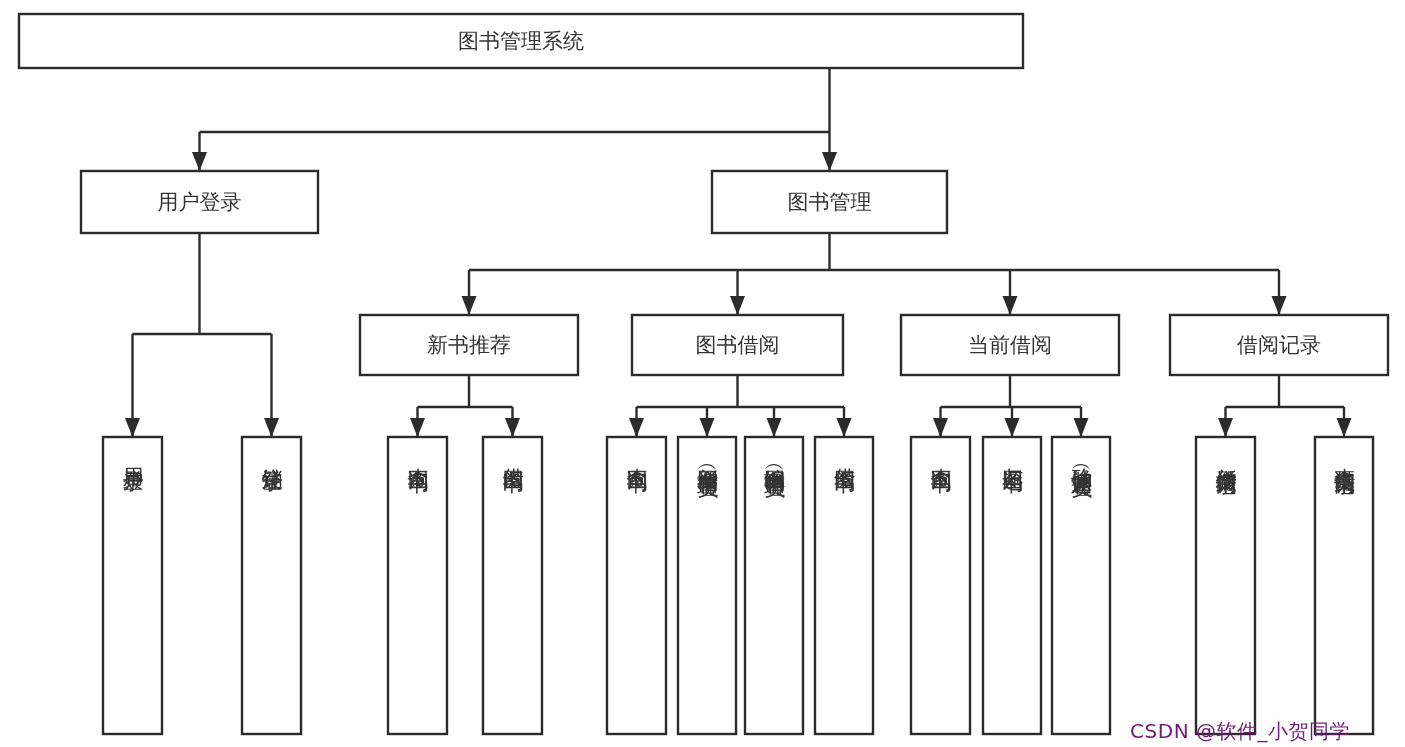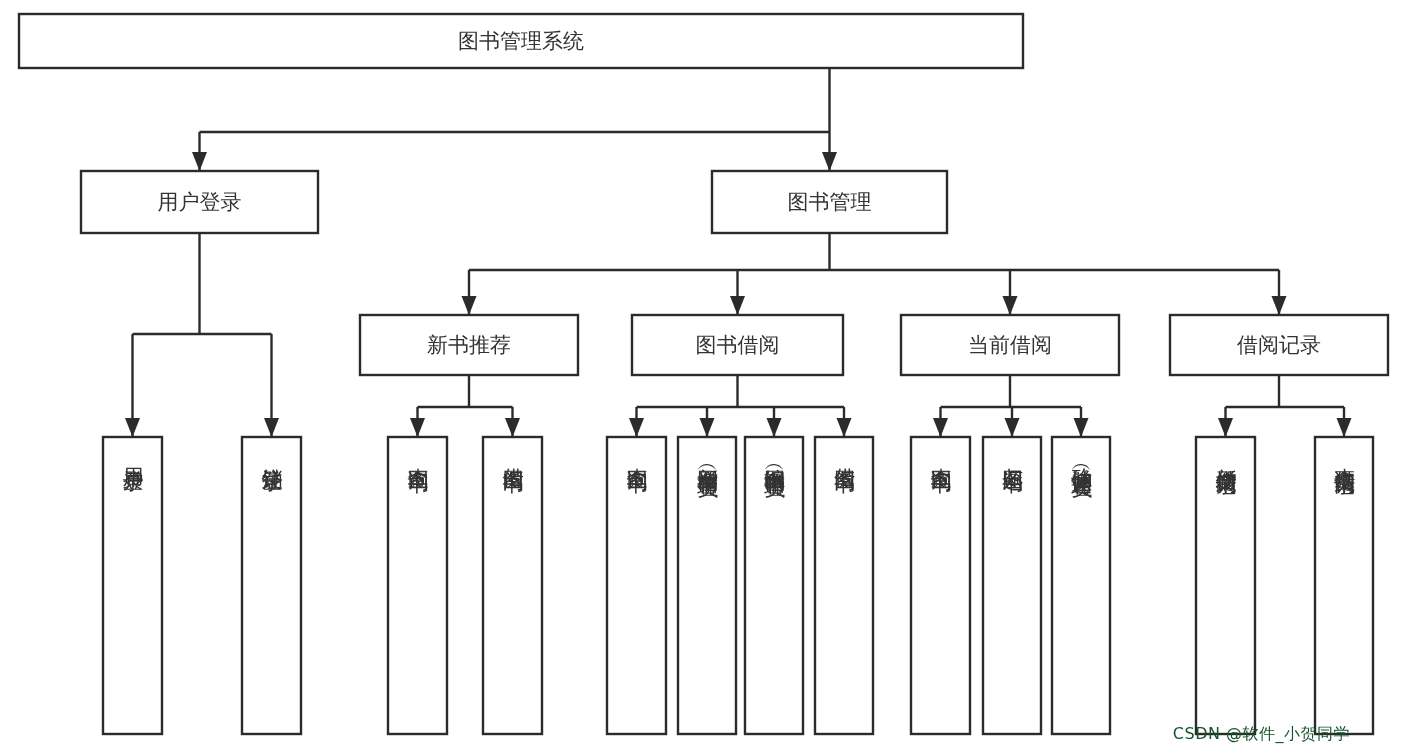--- a/index.html
+++ b/index.html
@@ -64,22 +64,22 @@
     writing-mode: vertical-rl;
     text-orientation: upright;
     letter-spacing: 1.5px;
     white-space: nowrap;
   }
   .watermark {
     position: absolute;
     right: 6px;
     bottom: 2px;
     font-family: "DejaVu Sans", "Liberation Sans", sans-serif;
-    font-size: 16px;
-    color: #14532d;
+    font-size: 20px;
+    color: #701a75;
     letter-spacing: 0.5px;
     white-space: nowrap;
   }
 </style>
 </head>
 <body>
 
 <div id="diagram-root">
 
   <svg class="diagram-canvas" viewBox="0 0 1405 747" xmlns="http://www.w3.org/2000/svg">

